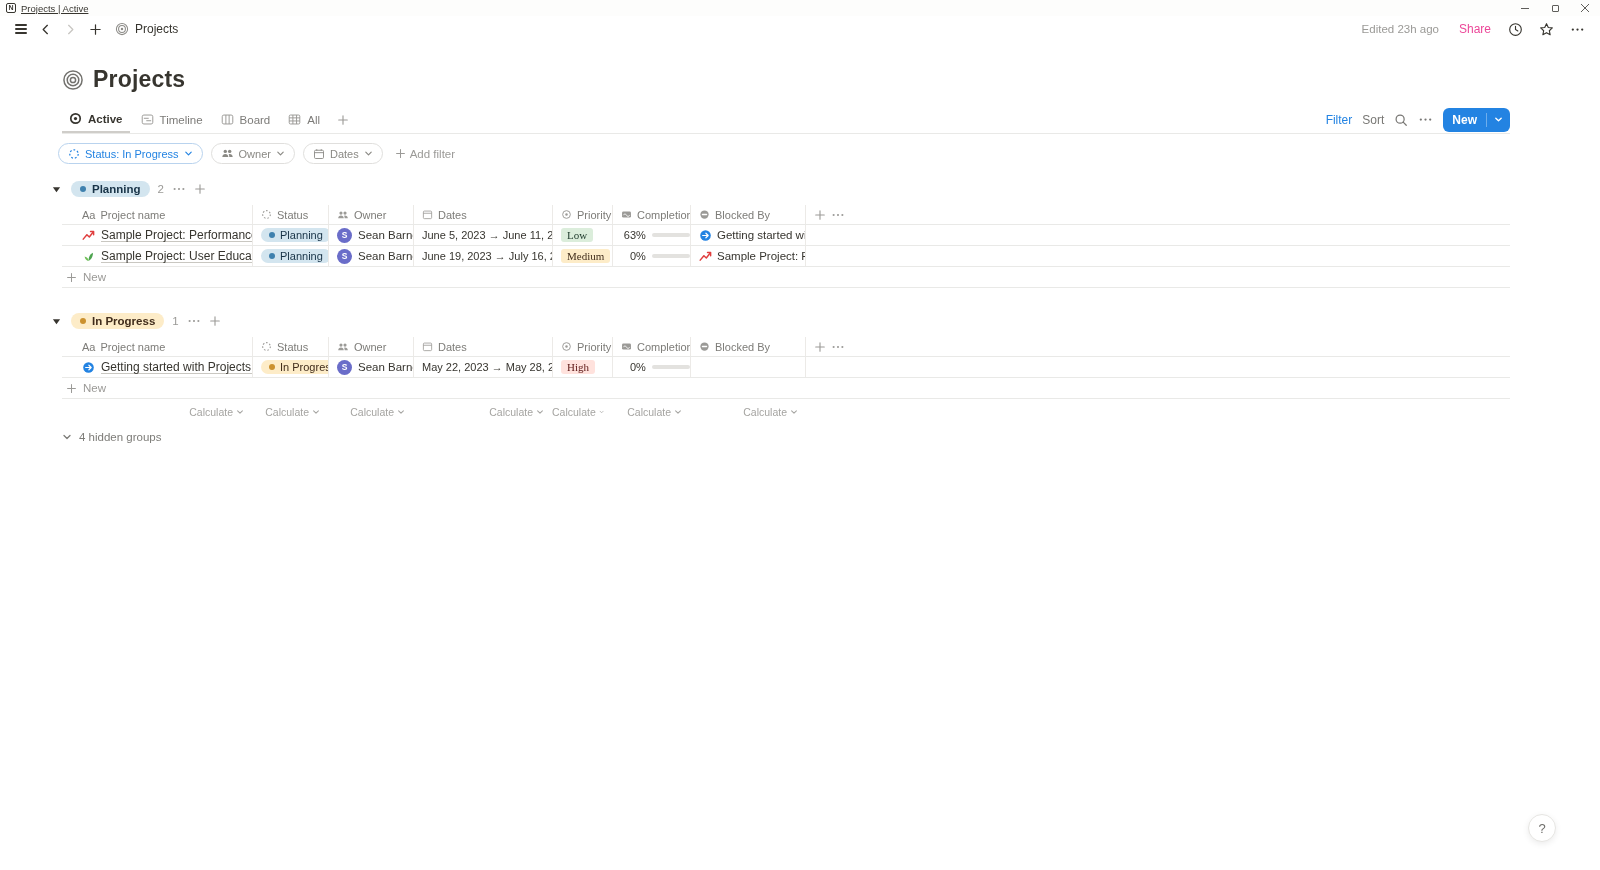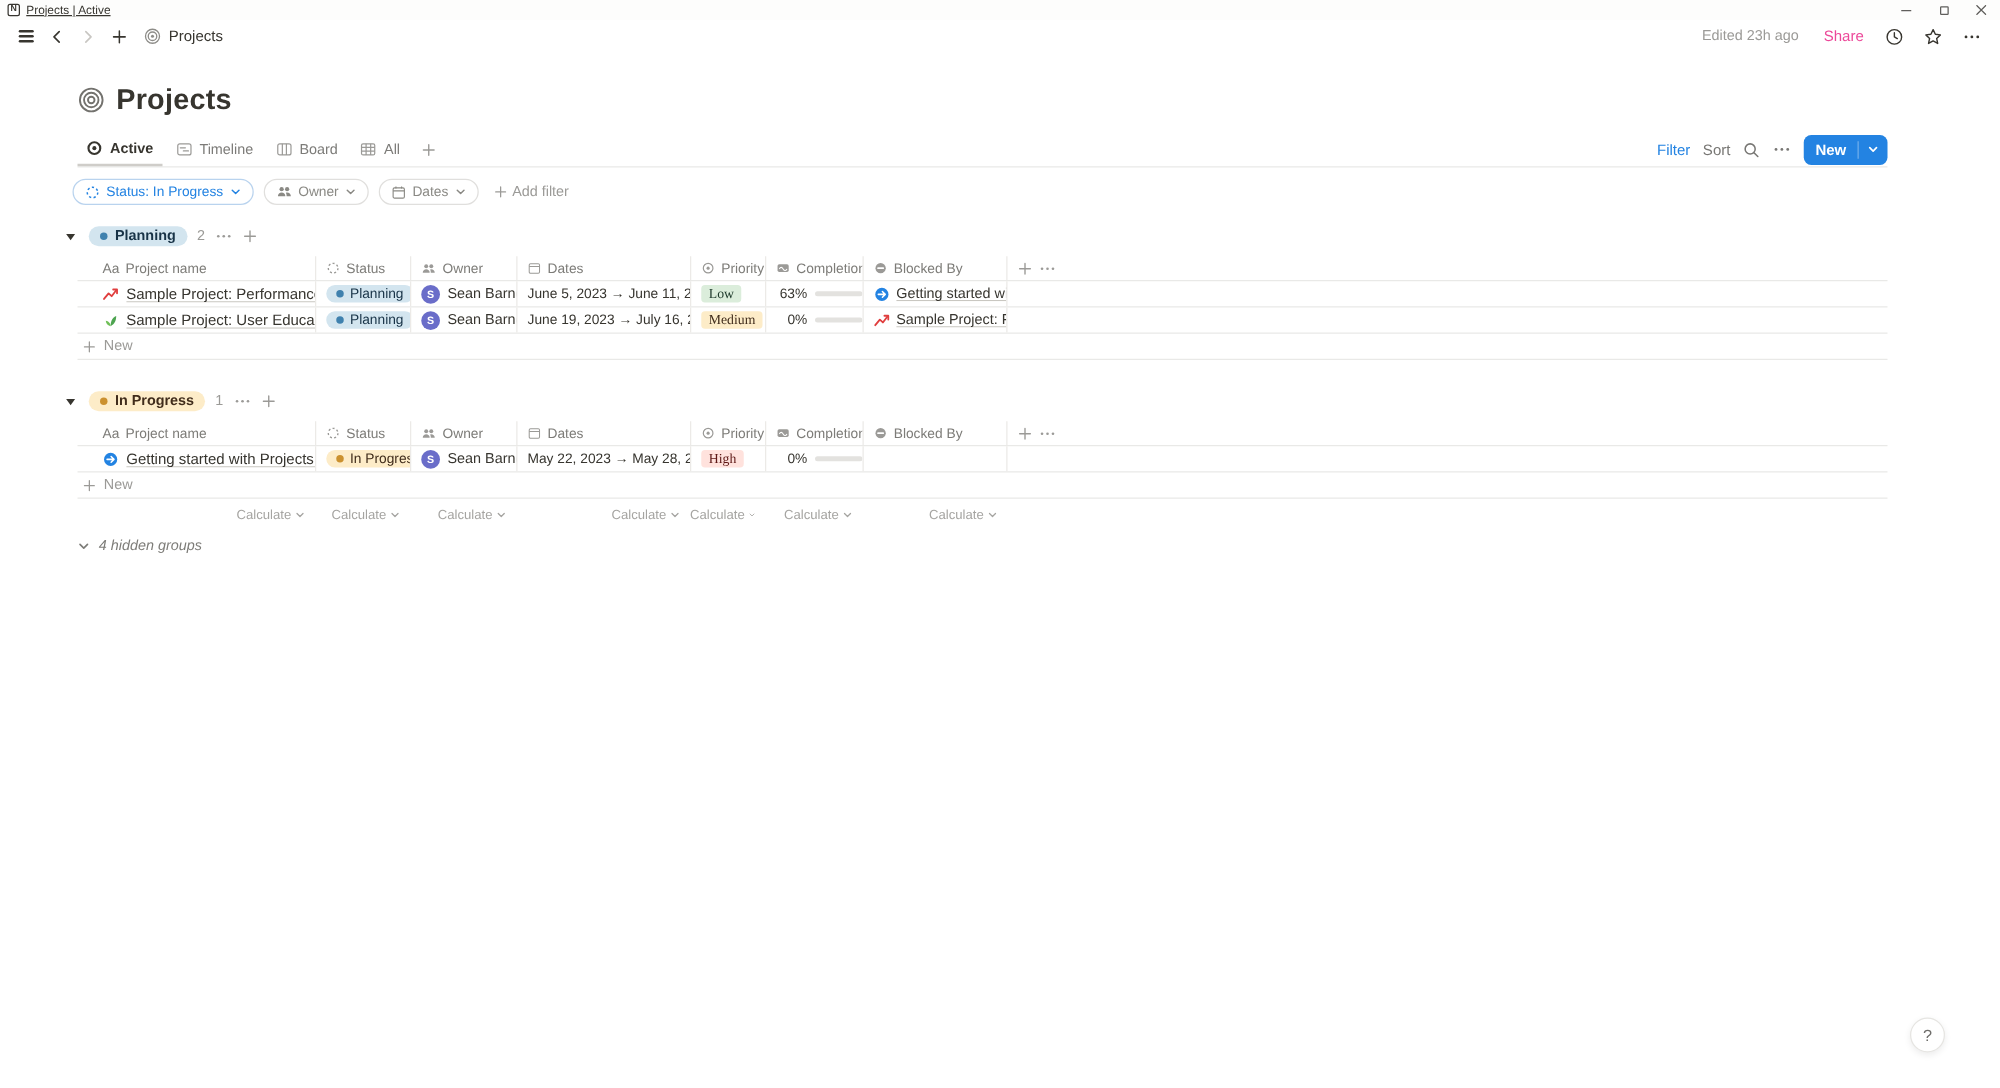--- a/index.html
+++ b/index.html
@@ -107,21 +107,21 @@
     text-decoration-color:#c9c7c1; text-underline-offset:2px; overflow:hidden; white-space:nowrap; }
 
   .new-row { height:21px; display:flex; align-items:center; gap:6px; border-bottom:1px solid #e9e9e7;
     color:#9b9a97; font-size:11.5px; padding-left:4px; }
 
   .calc-row { display:flex; height:26px; align-items:center; }
   .calc-cell { display:flex; align-items:center; justify-content:flex-end; gap:3px; height:100%;
     padding-right:8px; color:#a5a4a1; font-size:10.5px;text-align:center; }
 
   .hidden-groups { margin-top:2px; display:flex; align-items:center; gap:7px;
-    color:#7d7c78; font-size:11.5px; padding:4px 0;font-style:italic; }
+    color:#7d7c78; font-size:11.5px; padding:4px 0; }
 
   .help-btn { position:fixed; right:44px; bottom:28px; width:28px; height:28px; border-radius:50%;
     background:#fff; border:1px solid #e6e5e2; box-shadow:0 2px 6px rgba(0,0,0,.08);
     display:flex; align-items:center; justify-content:center; font-size:13px; color:#6f6e6b; }
 
   svg { display:block; }
   .ic { flex:none; }
 </style>
 </head>
 <body>

